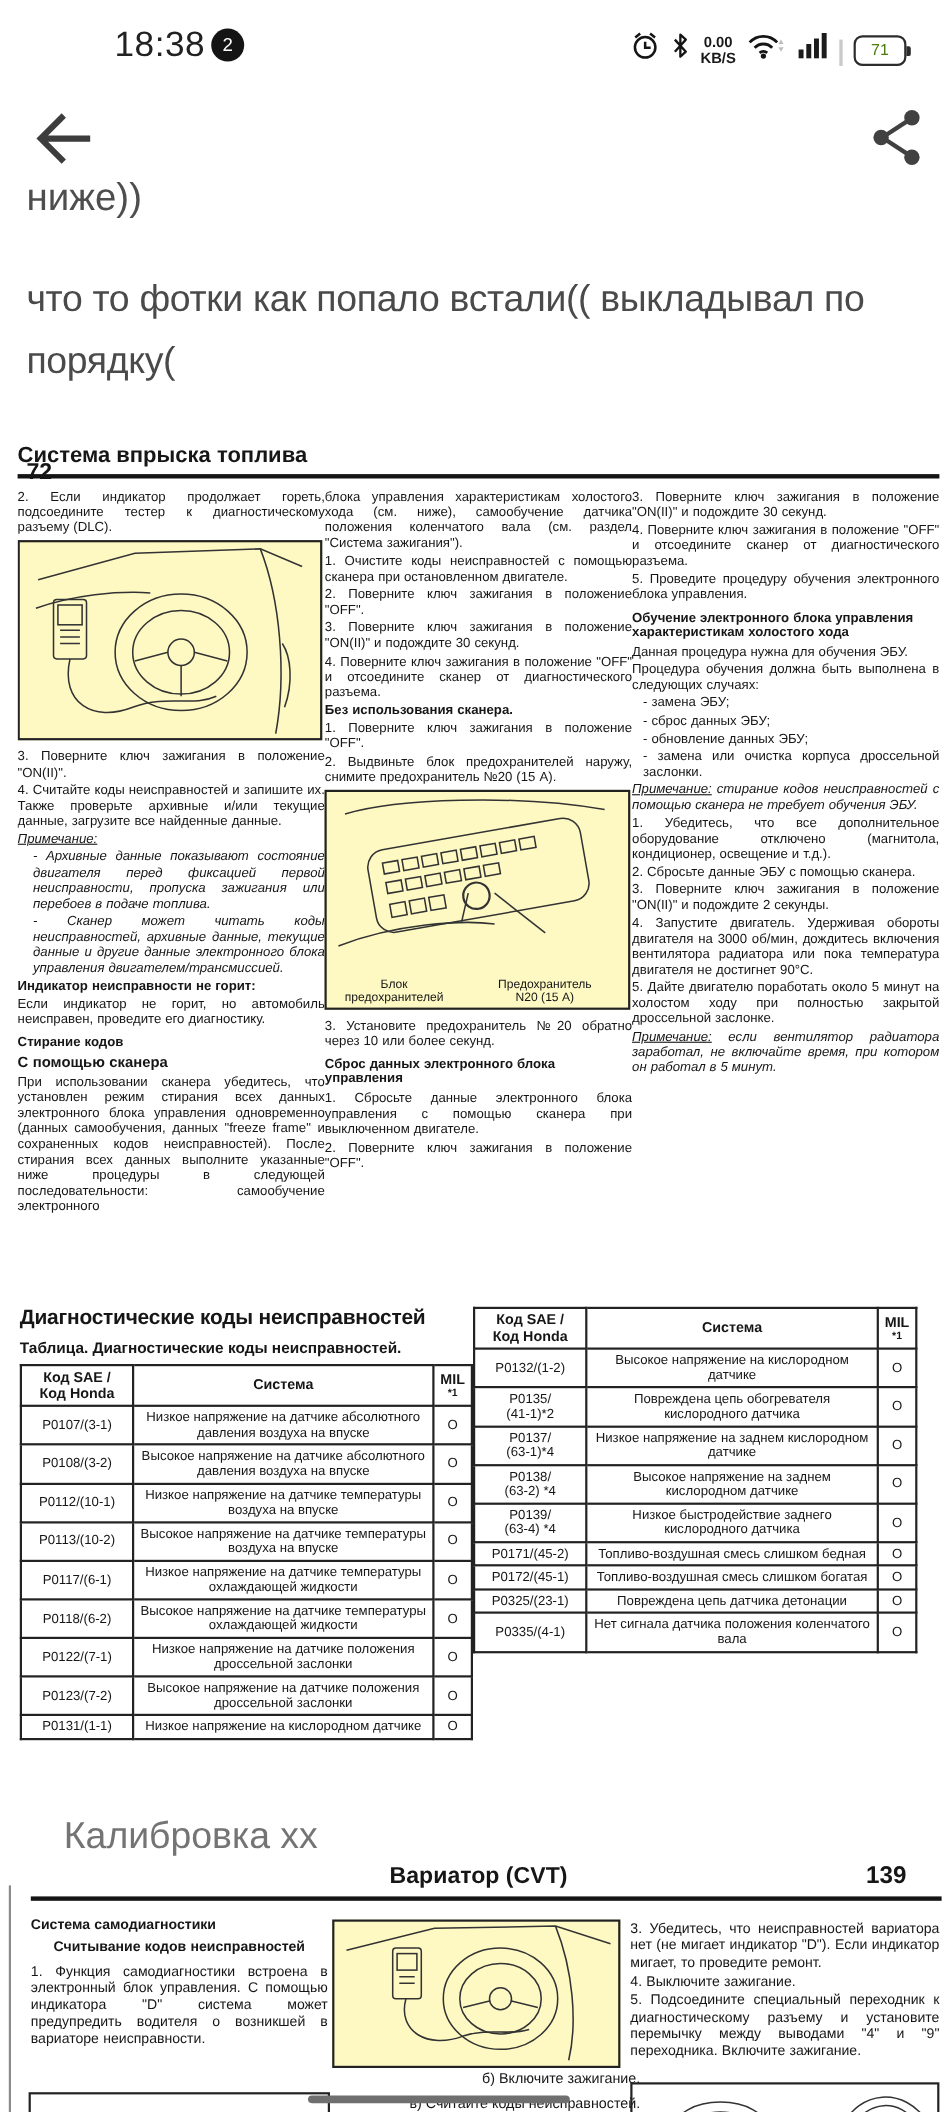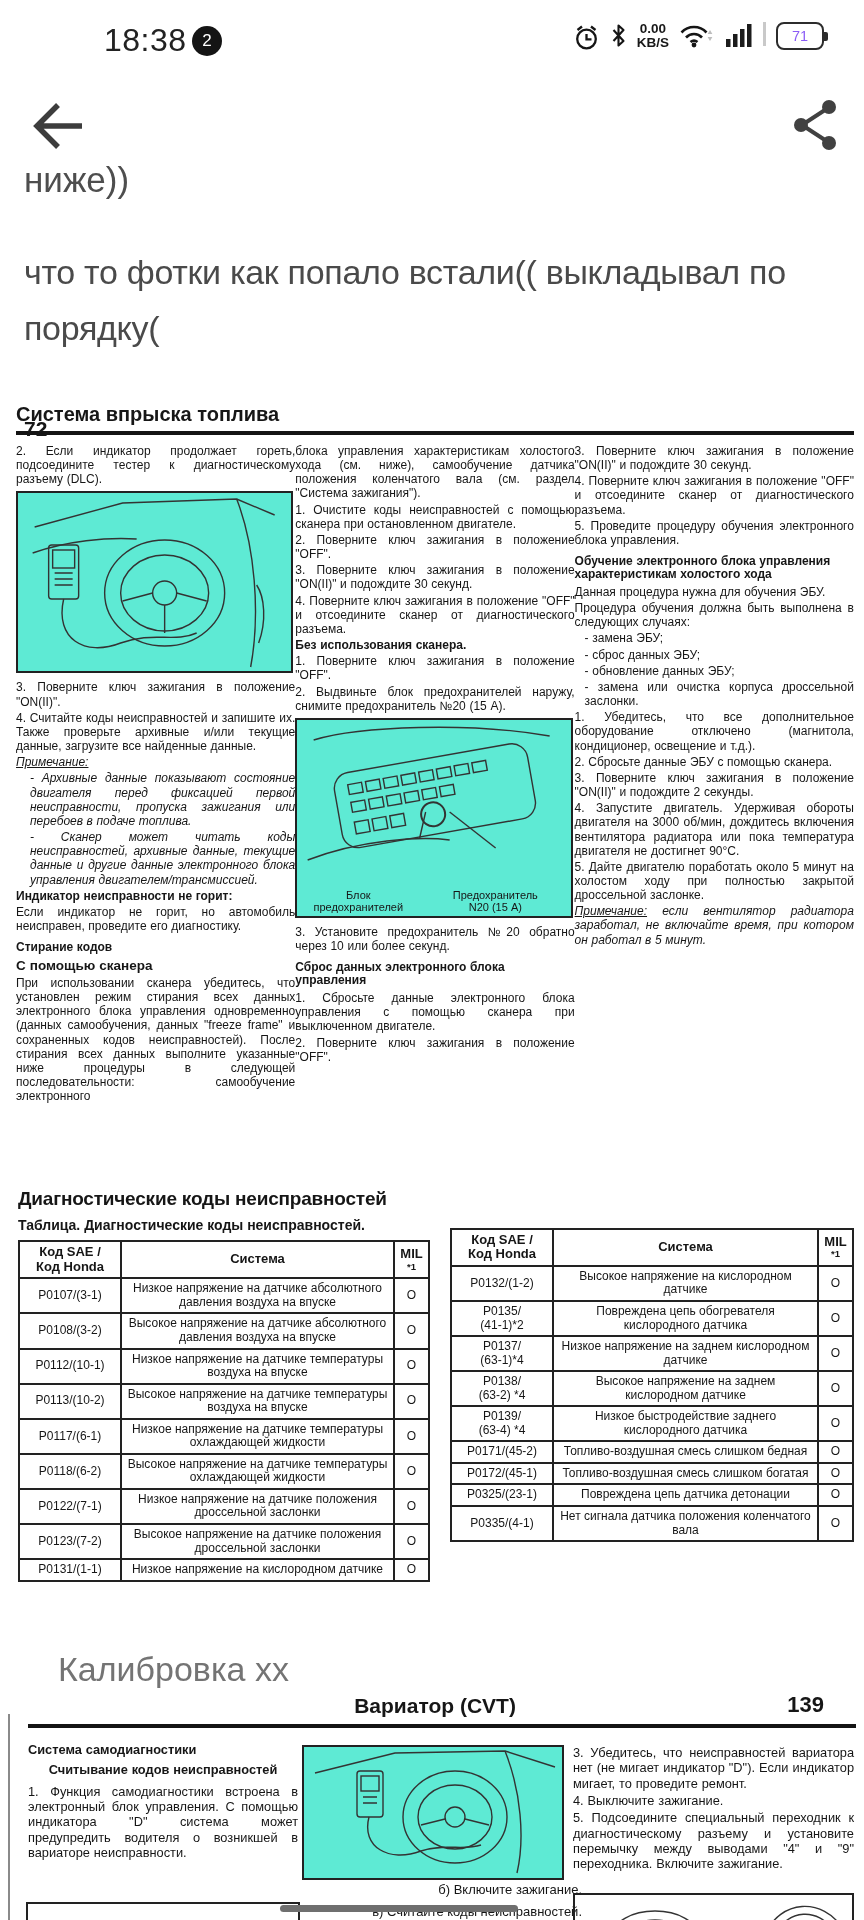--- a/index.html
+++ b/index.html
@@ -4,24 +4,24 @@
 <style>
 *{box-sizing:border-box}
 html,body{margin:0;padding:0}
 body{width:864px;height:1920px;position:relative;overflow:hidden;background:#fff;
   font-family:"Liberation Sans",sans-serif;color:#1a1a1a}
 
 
 .time{position:absolute;left:104px;top:22px;font-size:32px;color:#222;letter-spacing:.5px}
 .badge{position:absolute;left:192px;top:26px;width:30px;height:30px;border-radius:50%;
   background:#141414;color:#fff;font-size:17px;display:flex;align-items:center;justify-content:center}
-.sicons{position:absolute;right:40px;top:22px;height:38px;display:flex;align-items:flex-start;gap:10px}
+.sicons{position:absolute;right:40px;top:22px;height:38px;display:flex;align-items:flex-end;gap:10px}
 .speed{font-size:13.5px;font-weight:bold;color:#181818;line-height:1.02;text-align:center}
 .batt{width:48px;height:28px;border:2.5px solid #2c2c2c;border-radius:8px;display:flex;
-  align-items:center;justify-content:center;font-size:14.5px;color:#8b5cf6;position:relative}
+  align-items:center;justify-content:center;font-size:14.5px;color:#4d7c0f;position:relative}
 .batt::after{content:"";position:absolute;right:-6px;top:8px;width:4px;height:9px;background:#2c2c2c;border-radius:0 2px 2px 0}
 .vdiv{width:3px;height:24px;background:#c9c9c9}
 
 
 .backbtn{position:absolute;left:26px;top:98px;width:62px;height:56px;cursor:pointer}
 .sharebtn{position:absolute;right:20px;top:96px;width:56px;height:58px;cursor:pointer}
 
 
 .clipline{position:absolute;left:24px;top:160px;font-size:35px;color:#4e4e4e}
 .postbody{position:absolute;left:24px;top:244px;width:820px;font-size:34px;line-height:56px;
@@ -37,28 +37,28 @@
 .mcol{width:33.33%}
 .blk{margin:0 0 2px;text-align:justify;font-size:12px;line-height:1.18}
 .page72 .blk,.page139 .blk{word-spacing:.3px}
 p.h2{font-size:12px;font-weight:bold;text-align:left;line-height:1.08;margin:8px 0 4px}
 p.h3{font-weight:bold;font-size:13.5px;text-align:left;margin:3px 0 2px}
 p.b{font-weight:bold;text-align:left}
 p.i{font-style:italic}
 .ind{padding-left:14px;font-style:italic}
 .ind2{padding-left:10px}
 .lead{font-style:italic;text-decoration:underline}
-.diag{border:2px solid #222;margin:5px 2px 7px 0;position:relative;background:#5eead4}
+.diag{border:2px solid #222;margin:5px 2px 7px 0;position:relative;background:#fef9c3}
 .diag svg{display:block}
 .flabel{position:absolute;bottom:3px;font-size:11px;line-height:1.1;text-align:center;font-style:normal}
 .fl-left{left:6px;width:110px}
 .fl-right{left:128px;width:140px}
 
 
-.dtc{position:absolute;left:2px;top:793px;width:836px;display:flex;gap:20px;align-items:center}
+.dtc{position:absolute;left:2px;top:793px;width:836px;display:flex;align-items:flex-start}
 .dtc-left{width:412px}
 .dtc-right{width:404px}
 .dtc-h{font-size:19px;font-weight:bold;margin:0 0 7px;letter-spacing:-.2px}
 .dtc-cap{font-size:14px;font-weight:bold;margin:0 0 7px}
 table.dtc-table{border-collapse:collapse;width:100%}
 .dtc-table th,.dtc-table td{border:2px solid #222;padding:3px 4px;text-align:center;vertical-align:middle;
   font-size:12px;line-height:1.13}
 .dtc-table th{font-size:13px;font-weight:bold}
 .t-code{width:102px}
 .t-mil{width:35px}
@@ -269,20 +269,21 @@
       <p class="blk"><span class="lead"></span><span>3. Поверните ключ зажигания в положение "ON(II)" и подождите 30 секунд.</span></p>
           <p class="blk"><span class="lead"></span><span>4. Поверните ключ зажигания в положение "OFF" и отсоедините сканер от диагностического разъема.</span></p>
           <p class="blk"><span class="lead"></span><span>5. Проведите процедуру обучения электронного блока управления.</span></p>
           <p class="blk h2"><span class="lead"></span><span>Обучение электронного блока управления характеристикам холостого хода</span></p>
           <p class="blk"><span class="lead"></span><span>Данная процедура нужна для обучения ЭБУ.</span></p>
           <p class="blk"><span class="lead"></span><span>Процедура обучения должна быть выполнена в следующих случаях:</span></p>
           <p class="blk ind2"><span class="lead"></span><span>- замена ЭБУ;</span></p>
           <p class="blk ind2"><span class="lead"></span><span>- сброс данных ЭБУ;</span></p>
           <p class="blk ind2"><span class="lead"></span><span>- обновление данных ЭБУ;</span></p>
           <p class="blk ind2"><span class="lead"></span><span>- замена или очистка корпуса дроссельной заслонки.</span></p>
+          <p class="blk i"><span class="lead">Примечание:</span><span> стирание кодов неисправностей с помощью сканера не требует обучения ЭБУ.</span></p>
           <p class="blk"><span class="lead"></span><span>1. Убедитесь, что все дополнительное оборудование отключено (магнитола, кондиционер, освещение и т.д.).</span></p>
           <p class="blk"><span class="lead"></span><span>2. Сбросьте данные ЭБУ с помощью сканера.</span></p>
           <p class="blk"><span class="lead"></span><span>3. Поверните ключ зажигания в положение "ON(II)" и подождите 2 секунды.</span></p>
           <p class="blk"><span class="lead"></span><span>4. Запустите двигатель. Удерживая обороты двигателя на 3000 об/мин, дождитесь включения вентилятора радиатора или пока температура двигателя не достигнет 90°C.</span></p>
           <p class="blk"><span class="lead"></span><span>5. Дайте двигателю поработать около 5 минут на холостом ходу при полностью закрытой дроссельной заслонке.</span></p>
           <p class="blk i"><span class="lead">Примечание:</span><span> если вентилятор радиатора заработал, не включайте время, при котором он работал в 5 минут.</span></p>
         </div>
     </div>
   </div>
 

